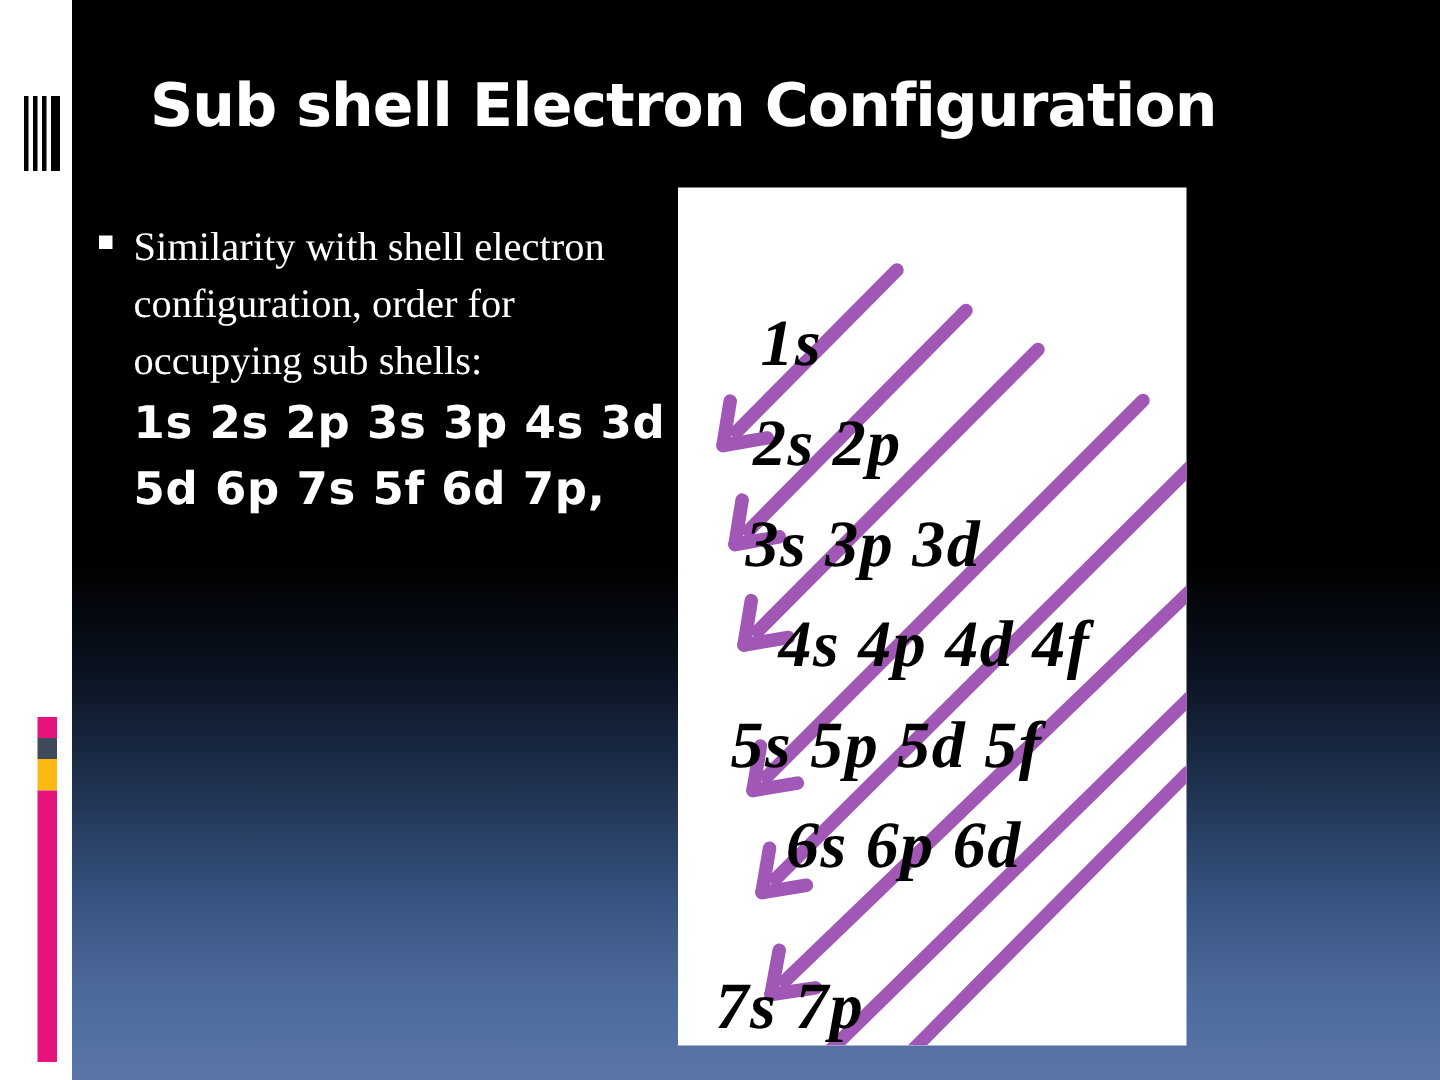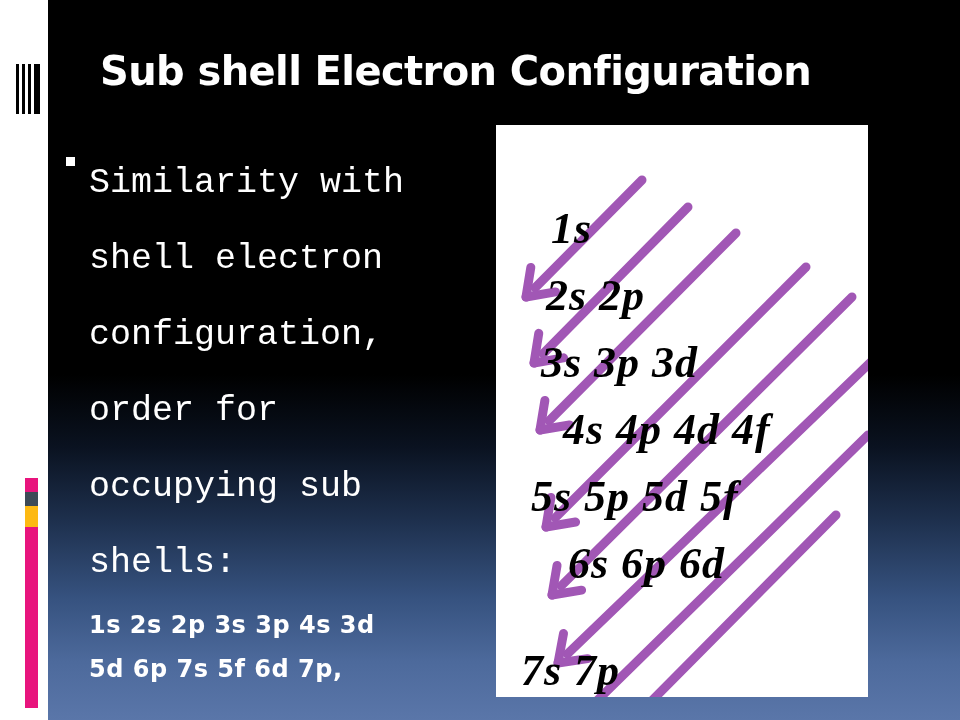--- a/index.html
+++ b/index.html
@@ -99,47 +99,47 @@
   #bullet-square {
     flex: 0 0 auto;
     width: 9px;
     height: 9px;
     background: #ffffff;
     margin-top: 12px;
   }
 
   #bullet-text {
     color: #ffffff;
-    font-family: Liberation Mono, monospace;
-    font-size: 35px;
-    line-height: 76px;
+    font-family: Liberation Serif, serif;
+    font-size: 27px;
+    line-height: 38px;
     font-weight: normal;
     width: 330px;
   }
 
   #orbital-lines {
     margin-left: 23px;
     margin-top: 2px;
   }
   #orbital-lines .oline {
     color: #ffffff;
     font-family: "DejaVu Sans", sans-serif;
-    font-size: 24px;
+    font-size: 30px;
     font-weight: bold;
     line-height: 44px;
     white-space: nowrap;
     letter-spacing: 0.5px;
   }
 
   
   #diagram-panel {
     position: absolute;
-    left: 496px;
+    left: 452px;
     top: 125px;
-    width: 372px;
+    width: 339px;
     height: 572px;
     background: #ffffff;
     z-index: 4;
     overflow: hidden;
   }
 
   #diagram-svg {
     position: absolute;
     left: 0; top: 0;
     width: 393px;

